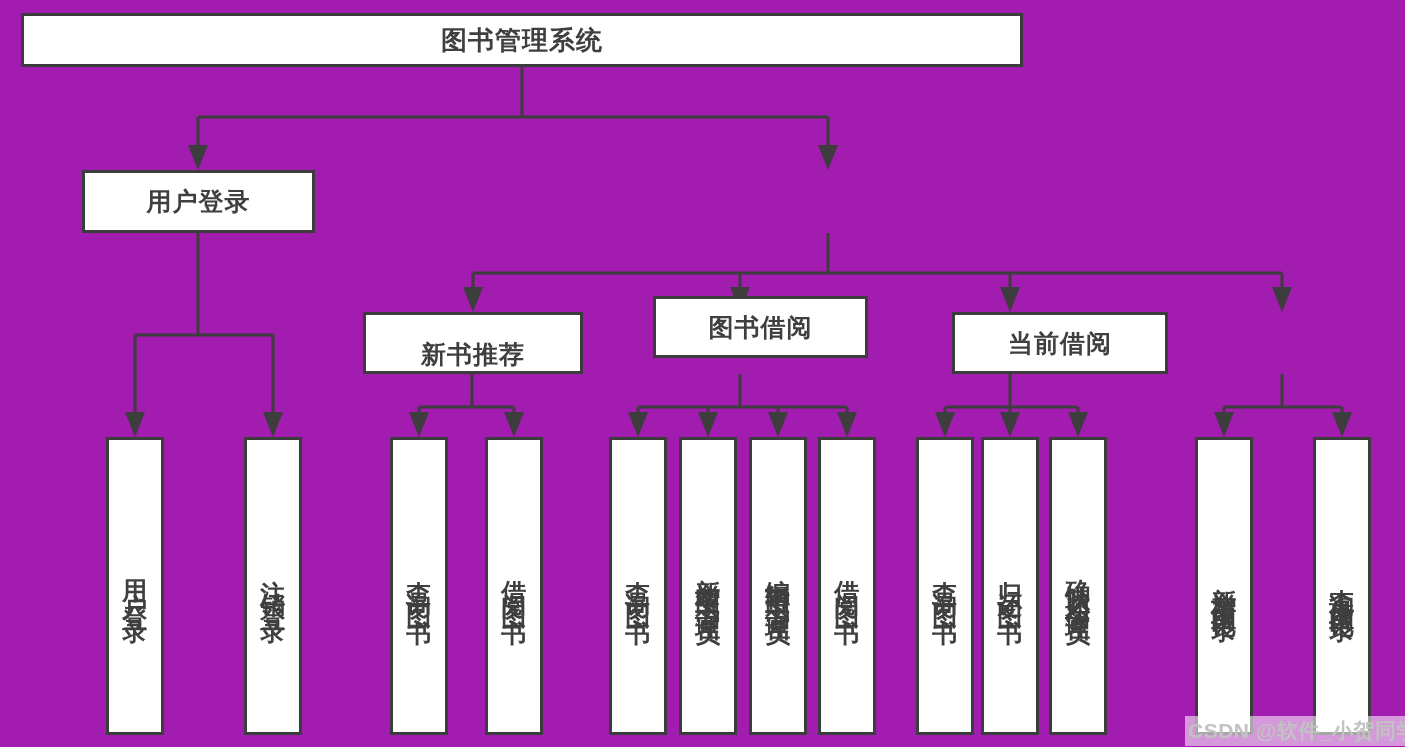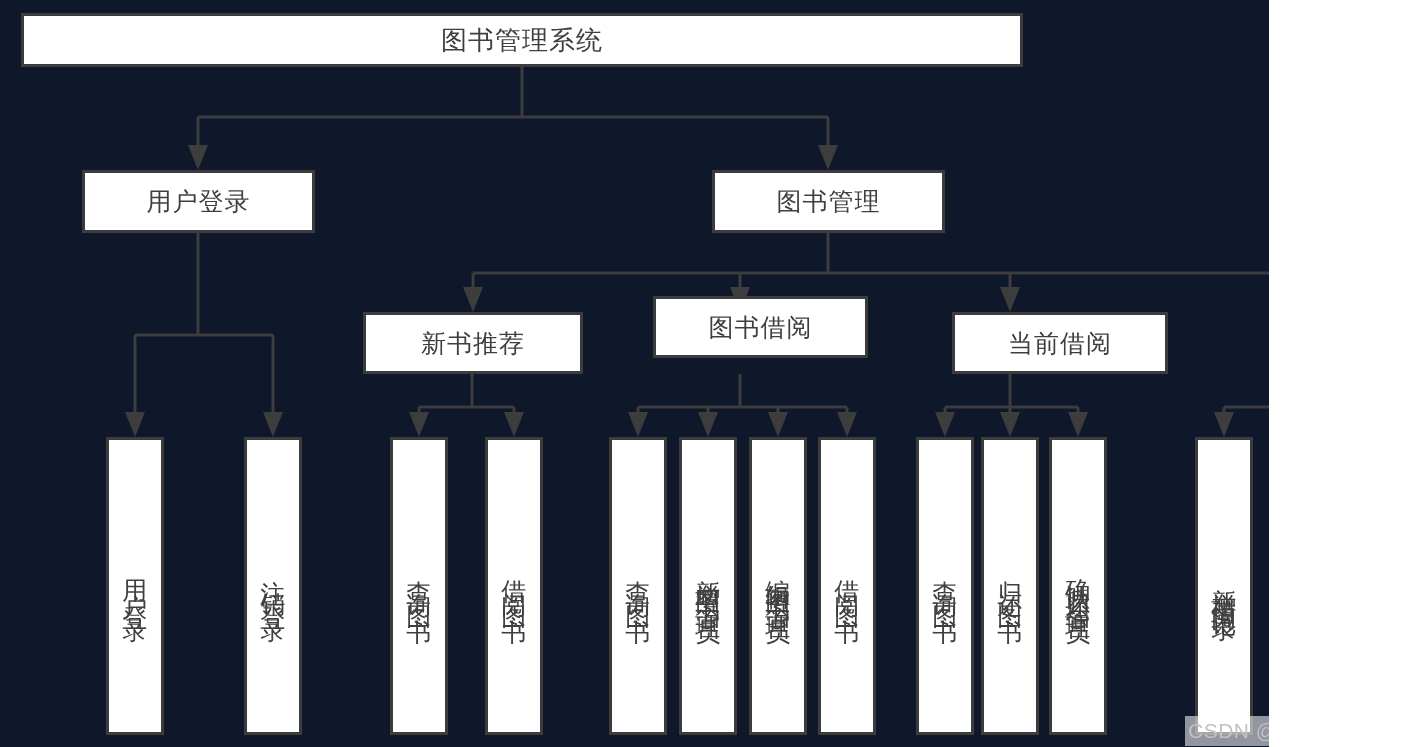--- a/index.html
+++ b/index.html
@@ -3,24 +3,25 @@
 <meta charset="utf-8">
 <style>
   html, body {
     margin: 0;
     padding: 0;
     background: #ffffff;
     font-family: "Liberation Sans", "DejaVu Sans", sans-serif;
   }
   #canvas {
     position: relative;
-    width: 1269px;
+    width: 1405px;
     height: 747px;
-    background: #0f172a;
+    background: #a21caf;
     overflow: hidden;
+    font-weight: bold;
   }
   #wires {
     position: absolute;
     left: 0; top: 0;
     width: 1405px;
     height: 747px;
   }
   .box {
     position: absolute;
     box-sizing: border-box;
@@ -82,25 +83,22 @@
          M1214 412 h20 L1224 437 Z  M1332 412 h20 L1342 437 Z"></path>
   </svg>
 
   <div class="box hbox root-box" style="left:21px; top:13px; width:1002px; height:54px;">
     <span>图书管理系统</span>
   </div>
 
   <div class="box hbox" style="left:82px; top:170px; width:233px; height:63px;">
     <span>用户登录</span>
   </div>
-  <div class="box hbox" style="left:712px; top:170px; width:233px; height:63px;">
-    <span>图书管理</span>
-  </div>
 
-  <div class="box hbox" style="left:363px; top:312px; width:220px; height:62px;">
+  <div class="box hbox" style="left:363px; top:312px; width:220px; height:62px;align-items:flex-end;">
     <span>新书推荐</span>
   </div>
   <div class="box hbox" style="left:633px; top:296px; width:215px; height:62px;margin-left:20px;">
     <span>图书借阅</span>
   </div>
   <div class="box hbox" style="left:952px; top:312px; width:216px; height:62px;">
     <span>当前借阅</span>
   </div>
 
   <div class="box leaf" style="left:106px; top:437px; width:58px; height:298px;">

